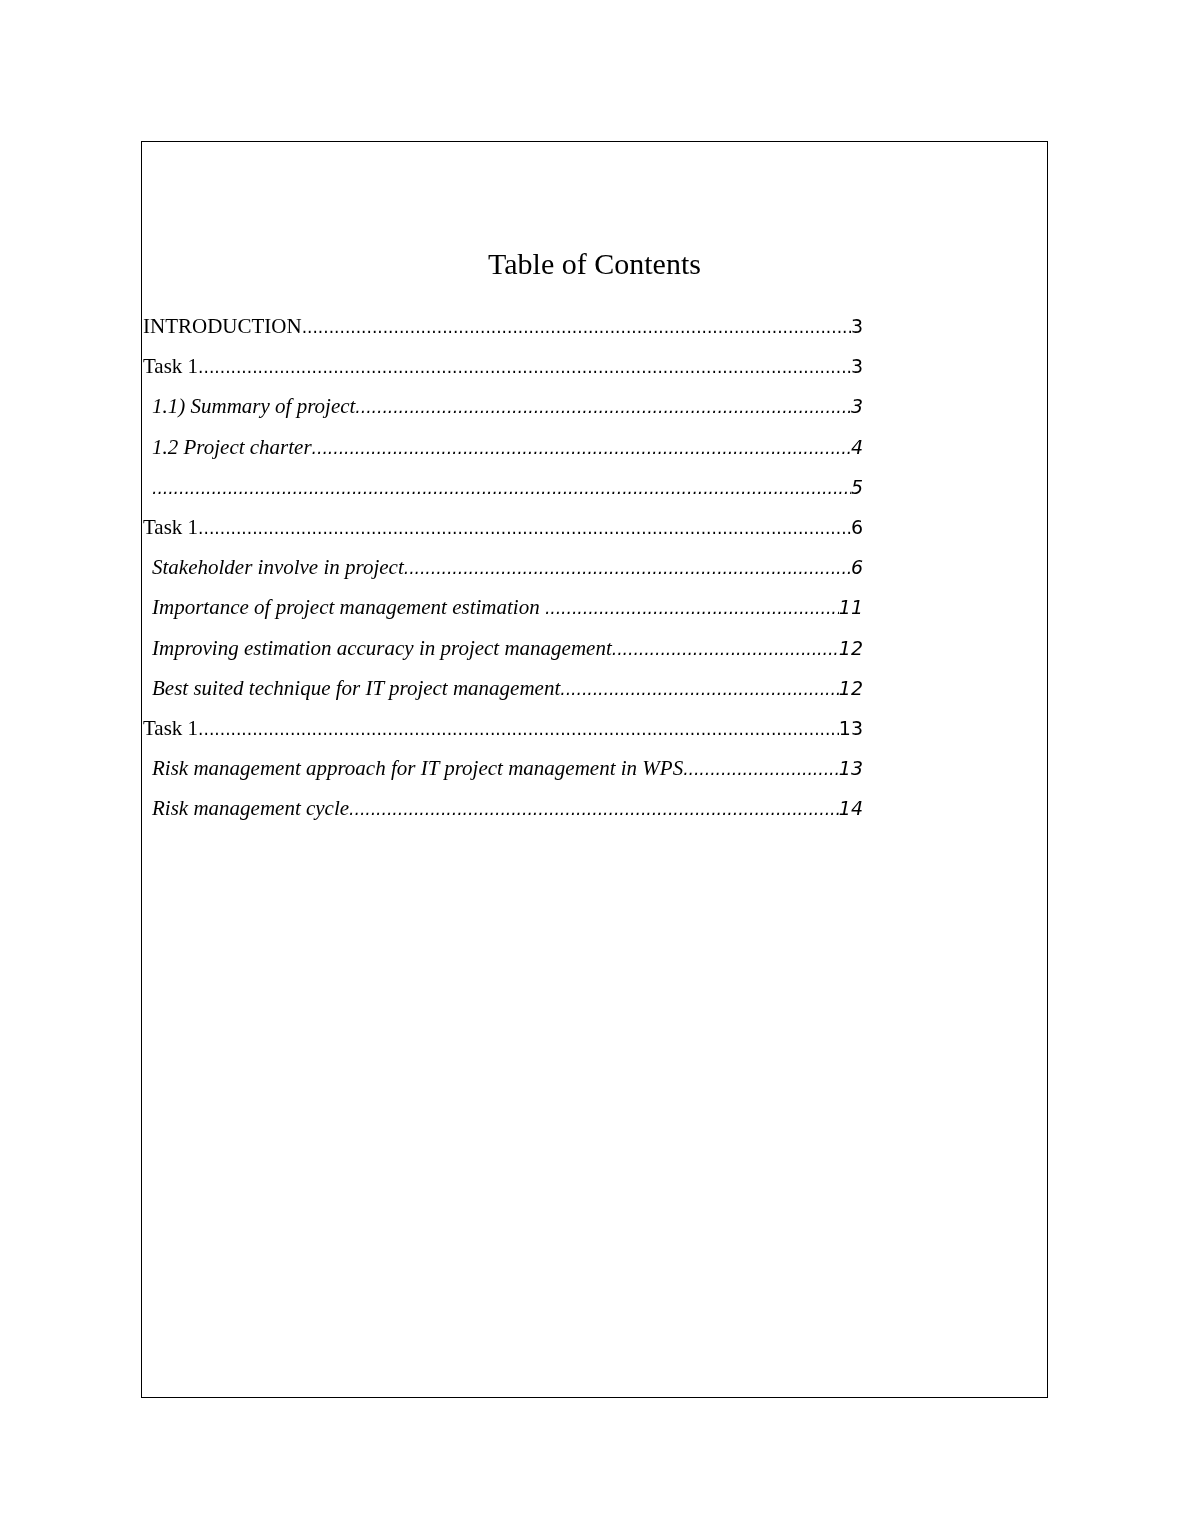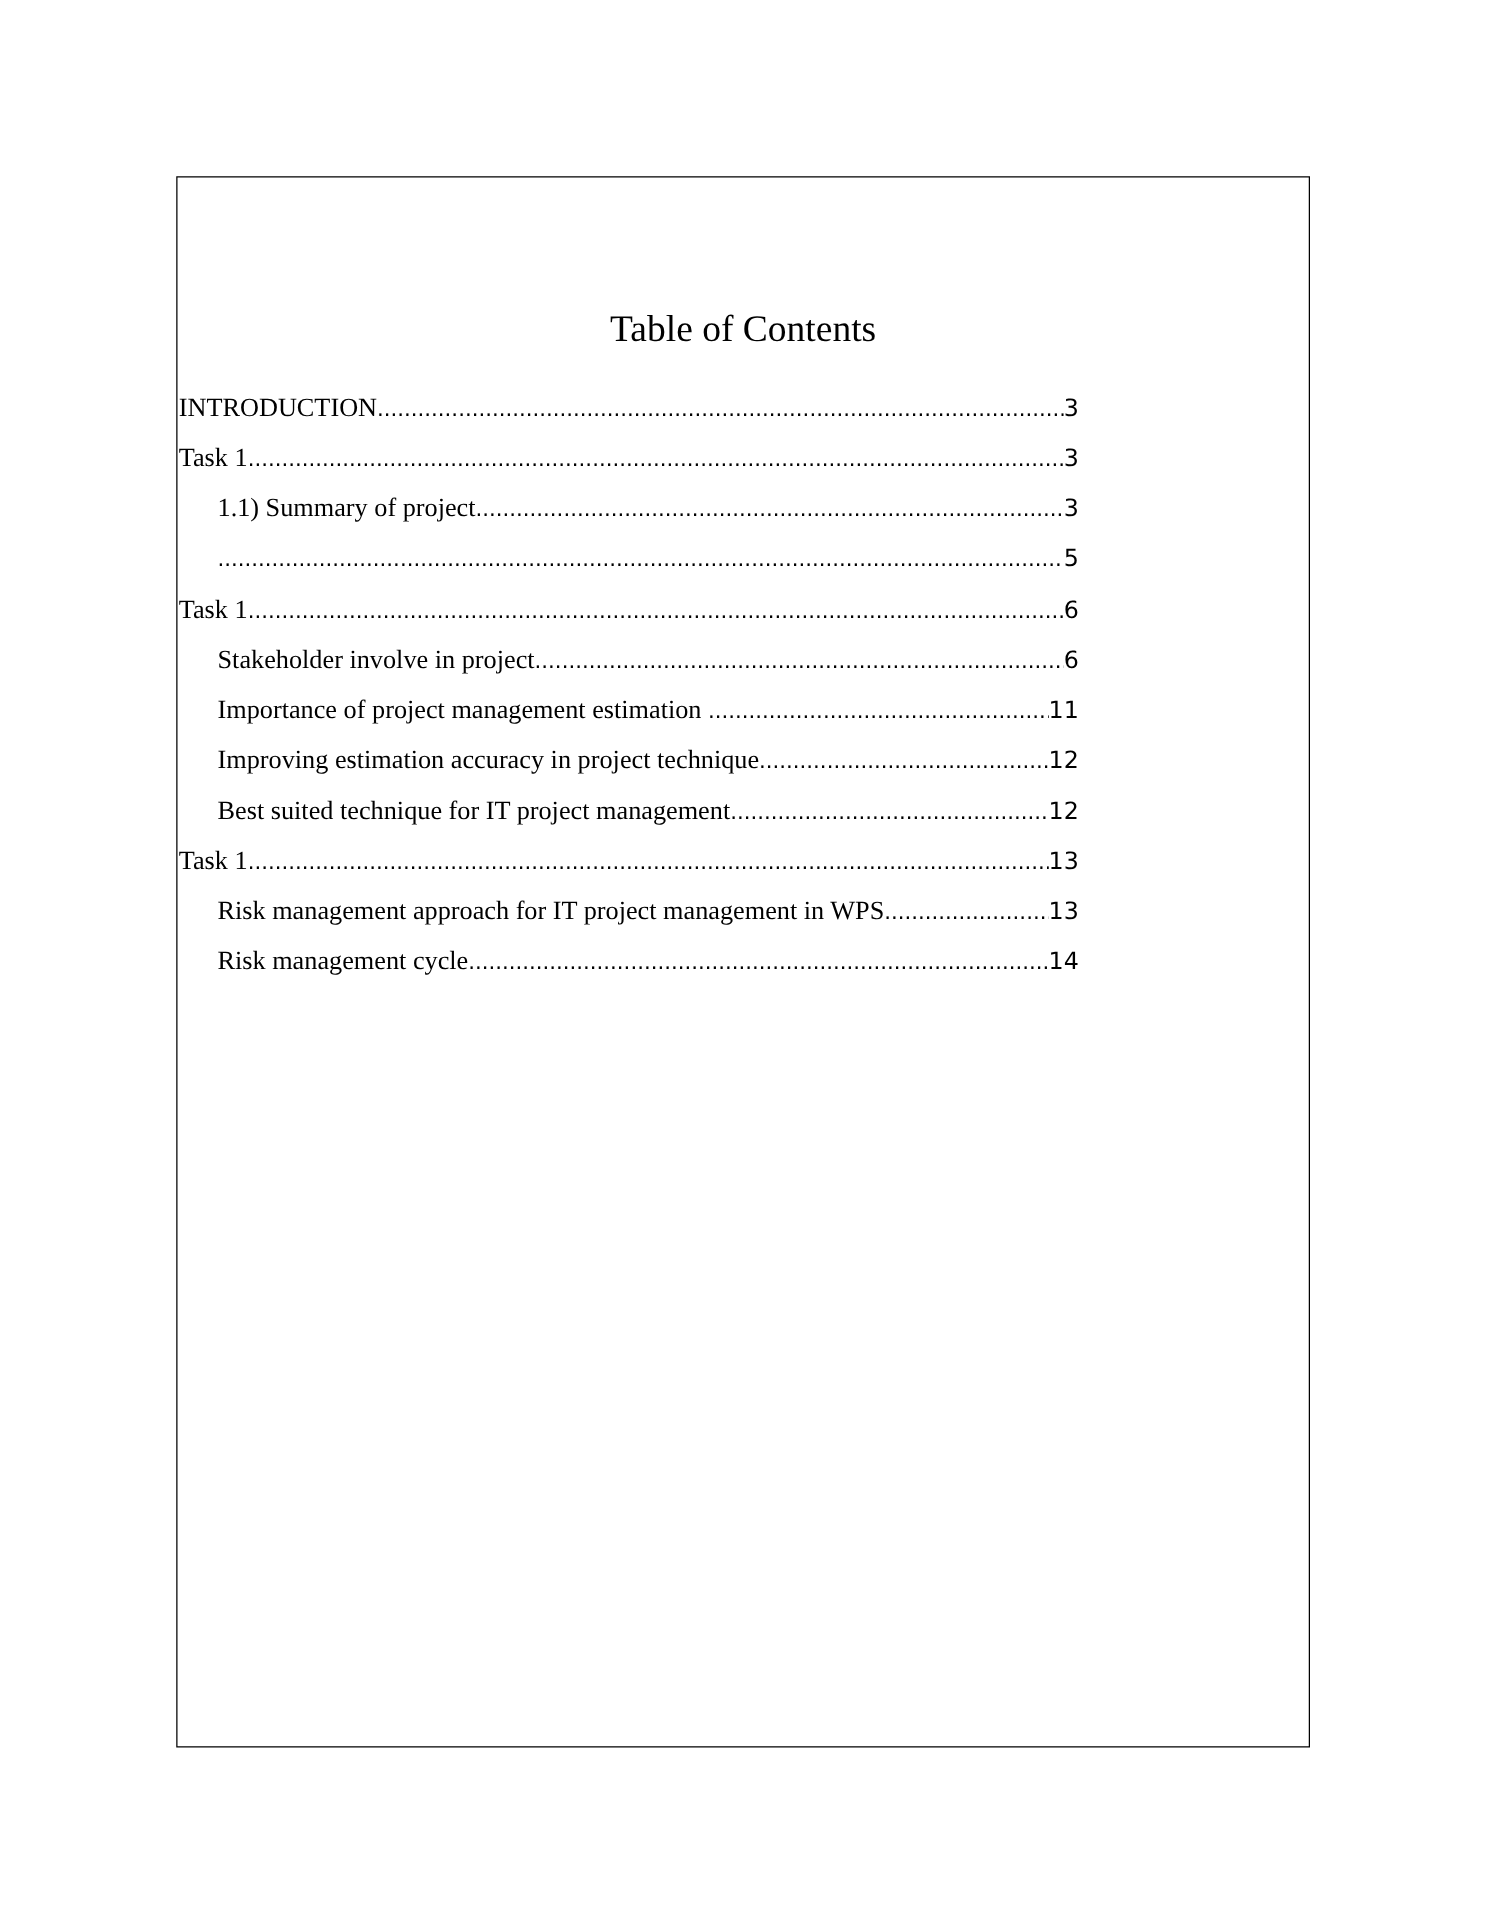--- a/index.html
+++ b/index.html
@@ -17,21 +17,21 @@
   }
   .toc-list {
     position: absolute; left: 143px; top: 310px; width: 720px;
     font-family: "Liberation Serif", serif; font-size: 21px; color: #000;
   }
   .toc-entry {
     display: flex; align-items: baseline;
     height: 40.2px; line-height: 32px;
     cursor: pointer;
   }
-  .toc-entry.level-2 { padding-left: 31px; }
+  .toc-entry.level-2 { padding-left: 9px; font-style: italic; }
   .toc-label { white-space: pre; }
   .toc-leader {
     flex: 1 1 auto; overflow: hidden; white-space: nowrap;
     font-family: "DejaVu Sans", sans-serif; font-size: 17px;
     letter-spacing: 0px;
   }
   .toc-leader::before {
     content: "..........................................................................................................................................................................................................................................";
   }
   .toc-page { font-family: "DejaVu Sans", sans-serif; font-size: 19px; white-space: nowrap; }
@@ -53,40 +53,45 @@
     <span class="toc-label">Task 1</span>
     <span class="toc-leader"></span>
     <span class="toc-page">3</span>
   </div>
   <div class="toc-entry level-2">
     <span class="toc-label">1.1) Summary of project</span>
     <span class="toc-leader"></span>
     <span class="toc-page">3</span>
   </div>
   <div class="toc-entry level-2">
+    <span class="toc-label">1.2 Project charter</span>
+    <span class="toc-leader"></span>
+    <span class="toc-page">4</span>
+  </div>
+  <div class="toc-entry level-2">
     <span class="toc-leader"></span>
     <span class="toc-page">5</span>
   </div>
   <div class="toc-entry level-1">
     <span class="toc-label">Task 1</span>
     <span class="toc-leader"></span>
     <span class="toc-page">6</span>
   </div>
   <div class="toc-entry level-2">
     <span class="toc-label">Stakeholder involve in project</span>
     <span class="toc-leader"></span>
     <span class="toc-page">6</span>
   </div>
   <div class="toc-entry level-2">
     <span class="toc-label">Importance of project management estimation </span>
     <span class="toc-leader"></span>
     <span class="toc-page">11</span>
   </div>
   <div class="toc-entry level-2">
-    <span class="toc-label">Improving estimation accuracy in project technique</span>
+    <span class="toc-label">Improving estimation accuracy in project management</span>
     <span class="toc-leader"></span>
     <span class="toc-page">12</span>
   </div>
   <div class="toc-entry level-2">
     <span class="toc-label">Best suited technique for IT project management</span>
     <span class="toc-leader"></span>
     <span class="toc-page">12</span>
   </div>
   <div class="toc-entry level-1">
     <span class="toc-label">Task 1</span>

